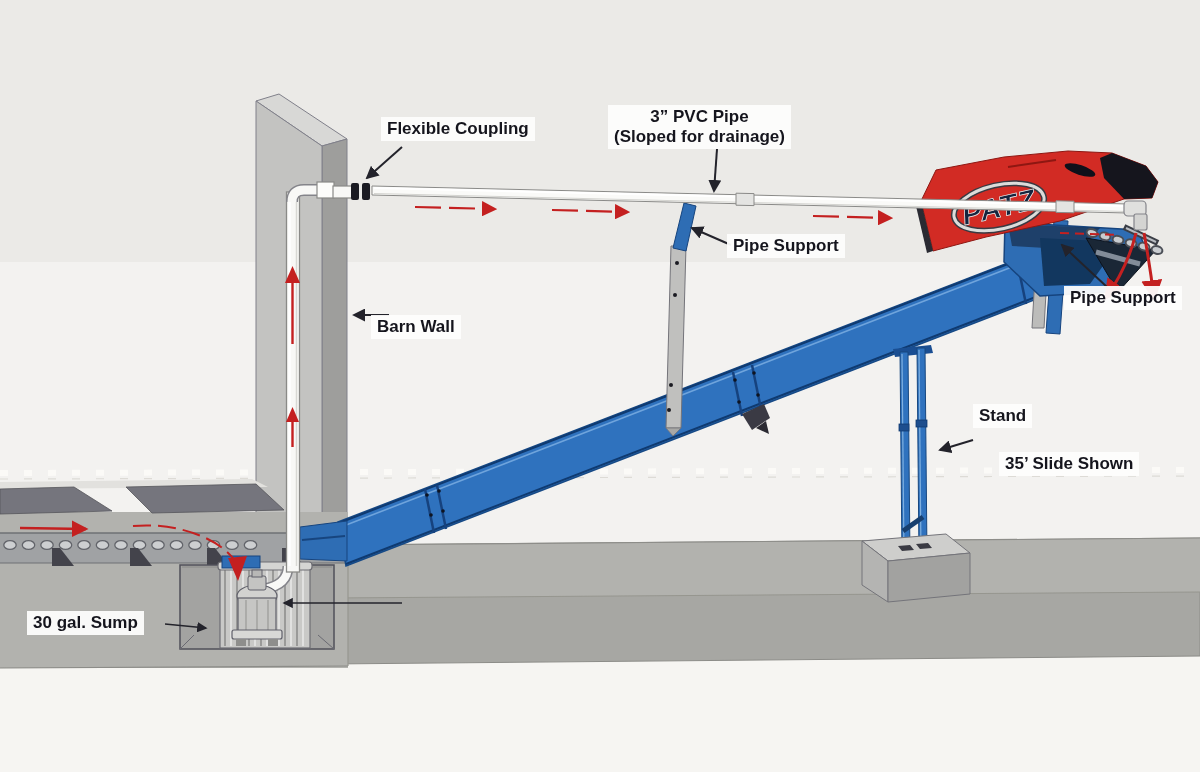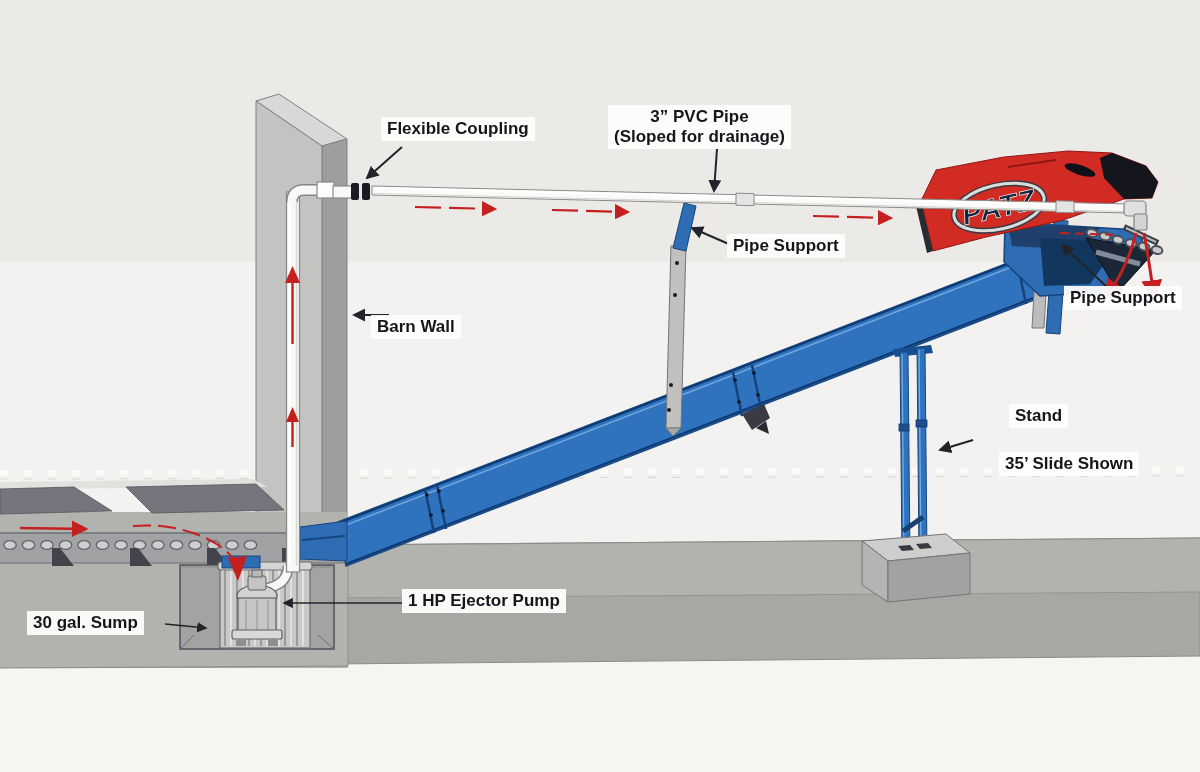--- a/index.html
+++ b/index.html
@@ -291,21 +291,20 @@
   <span class="line">3” PVC Pipe</span>
   <span class="line">(Sloped for drainage)</span>
 </div>
 
 <div class="lbl" style="left:727px;top:234px;">Pipe Support</div>
 
 <div class="lbl" style="left:371px;top:302px;margin-top:13px;">Barn Wall</div>
 
 <div class="lbl" style="left:1064px;top:286px;">Pipe Support</div>
 
-<div class="lbl" style="left:973px;top:404px;margin-left:36px;">Stand</div>
+<div class="lbl" style="left:973px;top:404px;">Stand</div>
 
 <div class="lbl" style="left:999px;top:452px;">35’ Slide Shown</div>
 
-<div class="lbl" style="left:402px;top:589px;">1 HP Ejector Pump</div>
 
 <div class="lbl" style="left:27px;top:611px;">30 gal. Sump</div>
 
 </div>
 
 </body></html>

